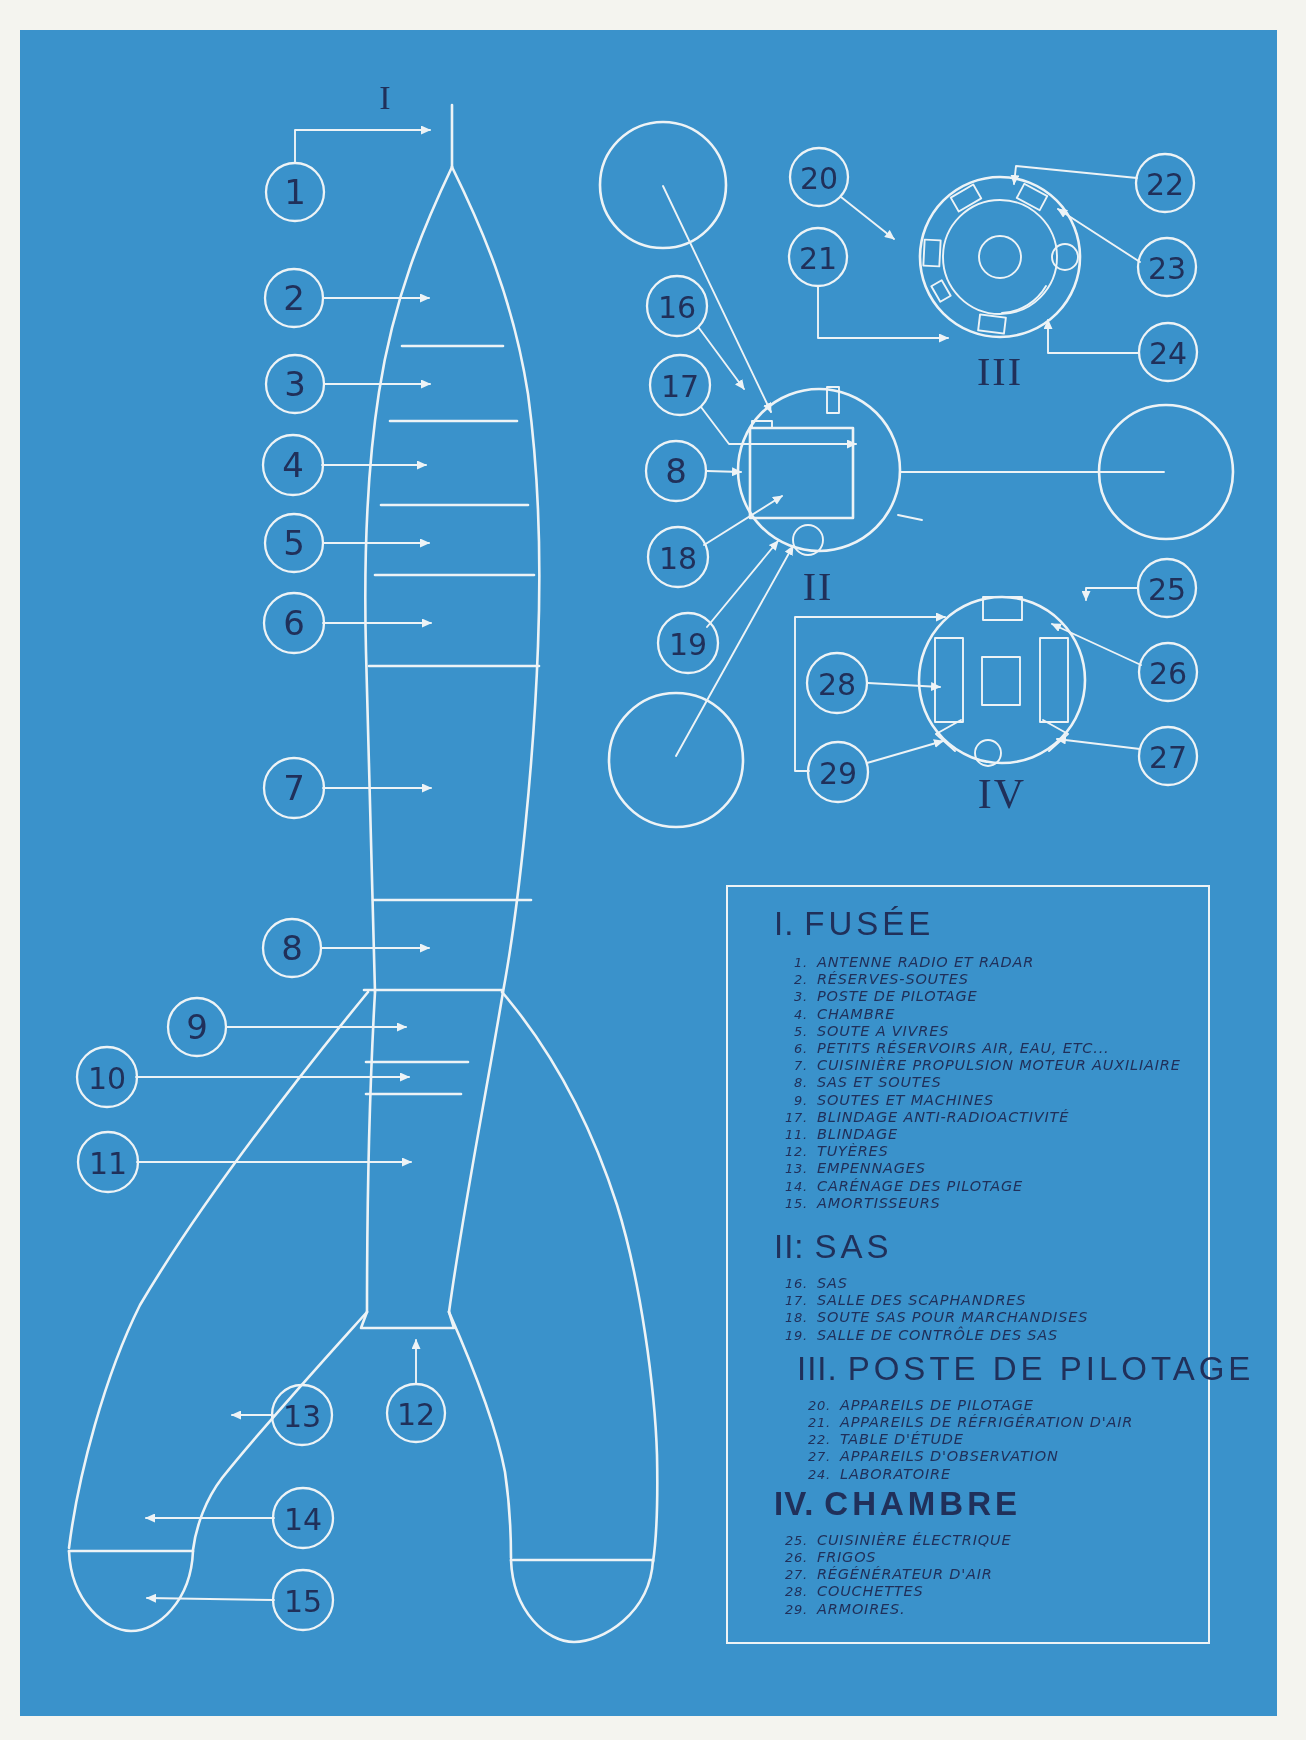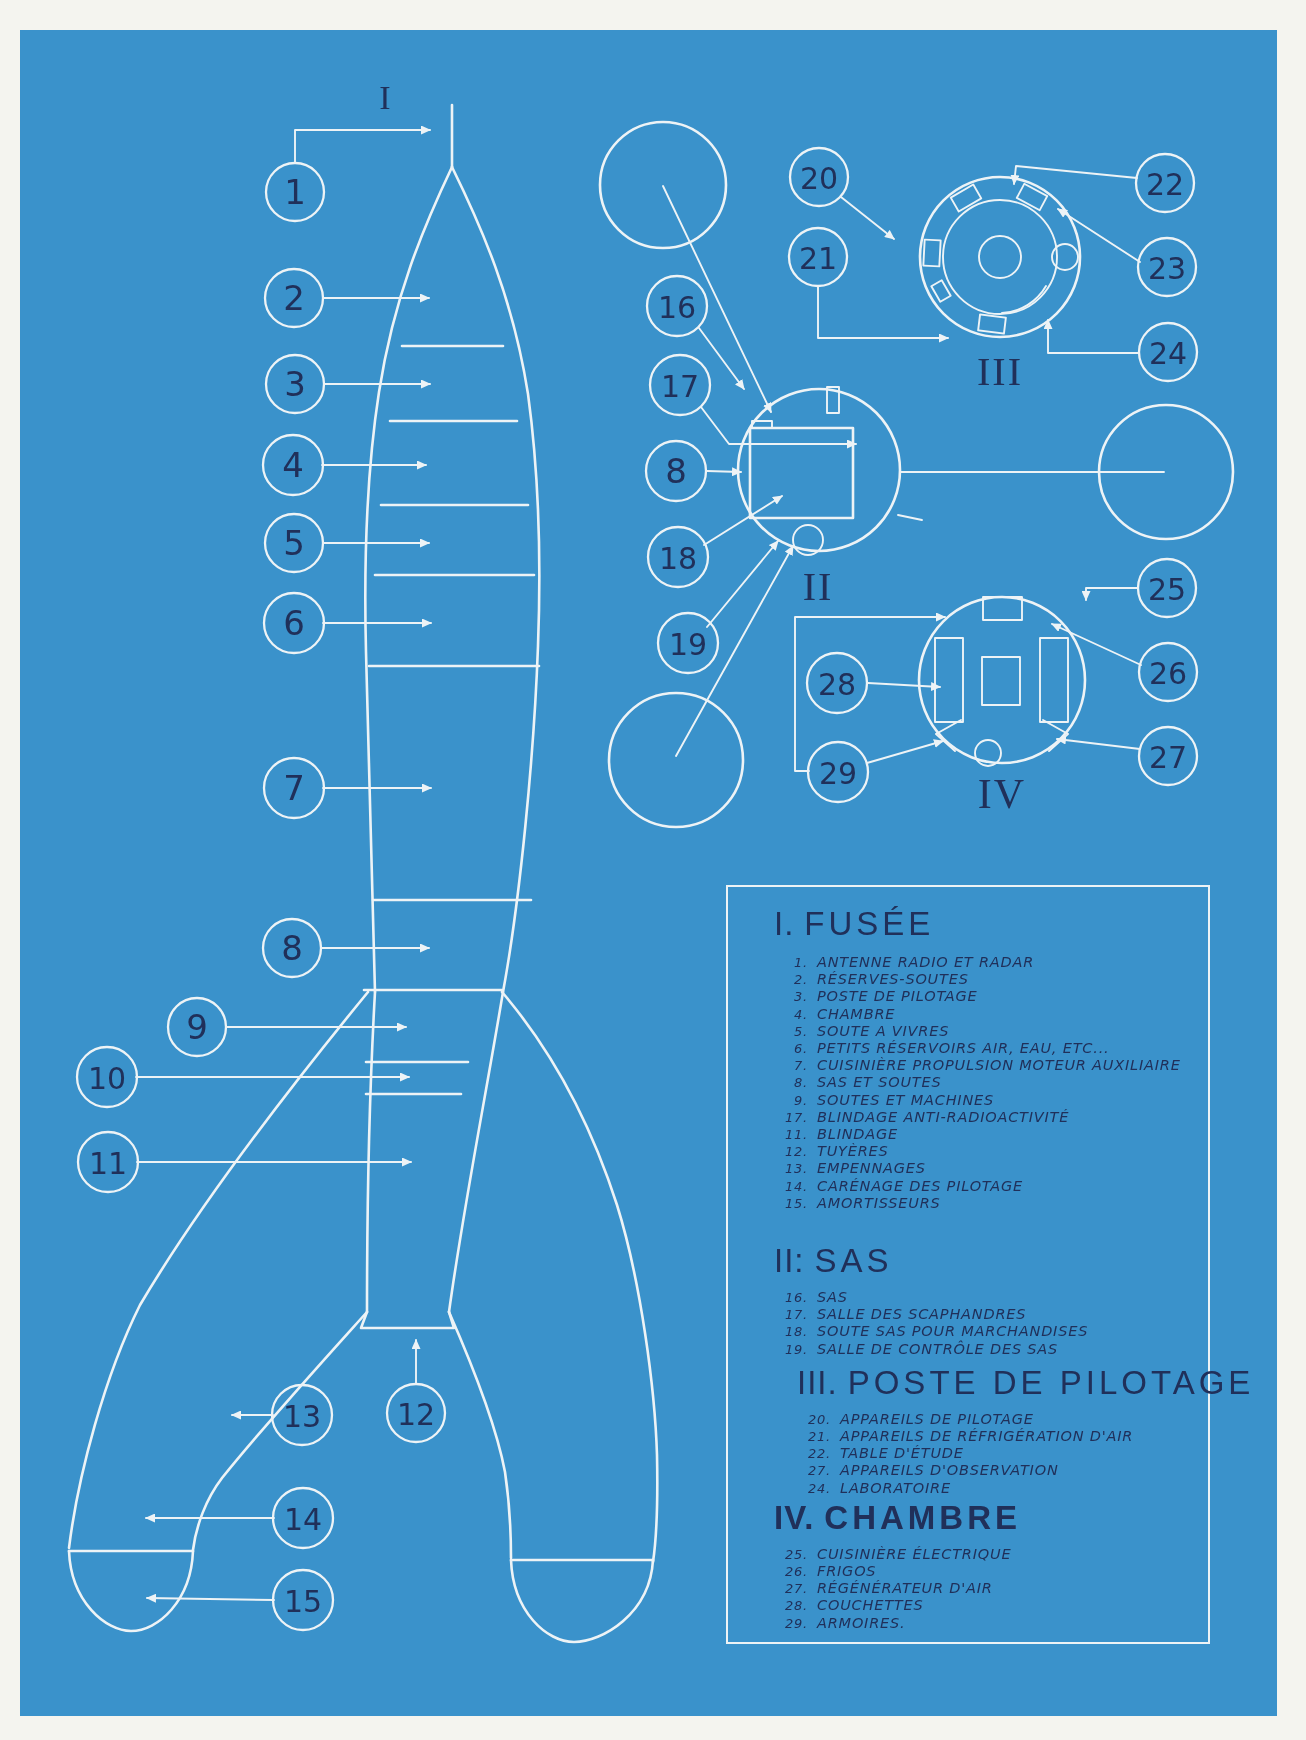--- a/index.html
+++ b/index.html
@@ -19,21 +19,21 @@
   .view-label{fill:var(--ink,#20305a);font-family:"Liberation Serif",serif;text-anchor:middle;letter-spacing:2px;}
   
   #legend{
     position:absolute;left:726px;top:885px;width:484px;height:759px;
     box-sizing:border-box;border:2.5px solid var(--line,#edf3f6);
     padding:20px 10px 0 46px;color:var(--ink,#20305a);
   }
   .lg-head{font-family:"Liberation Sans",sans-serif;font-size:33px;line-height:1;letter-spacing:4px;white-space:nowrap;}
   .lg-head .lg-numeral{margin-right:10px;letter-spacing:1px;}
   .lg-sec-0 .lg-head{margin-bottom:14px;}
-  .lg-sec-1{margin-top:32px;} .lg-sec-1 .lg-head{margin-bottom:12px;}
+  .lg-sec-1{margin-top:18px;} .lg-sec-1 .lg-head{margin-bottom:12px;}
   .lg-sec-2{margin-top:8px;margin-left:23px;}  .lg-sec-2 .lg-head{margin-bottom:12px;}
   .lg-sec-3{margin-top:4px;}  .lg-sec-3 .lg-head{margin-bottom:12px;font-weight:bold;}
   .lg-item{display:flex;font-style:italic;font-size:14.5px;line-height:17.2px;letter-spacing:0.8px;white-space:nowrap;font-family:"DejaVu Sans",sans-serif;}
   .lg-item .it-num{width:34px;text-align:right;padding-right:9px;font-size:13px;flex:0 0 auto;}
   .lg-item .it-text{flex:1;}
 </style>
 </head>
 <body>
 
 <div id="page">

